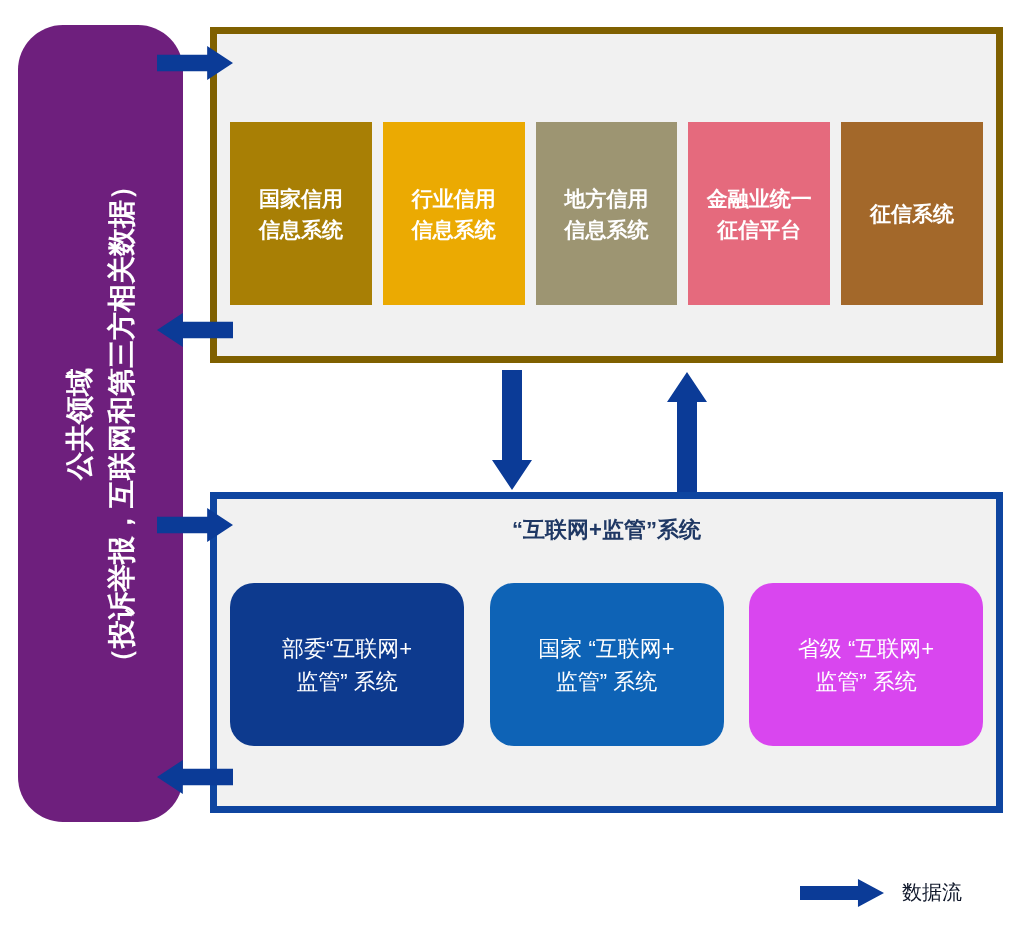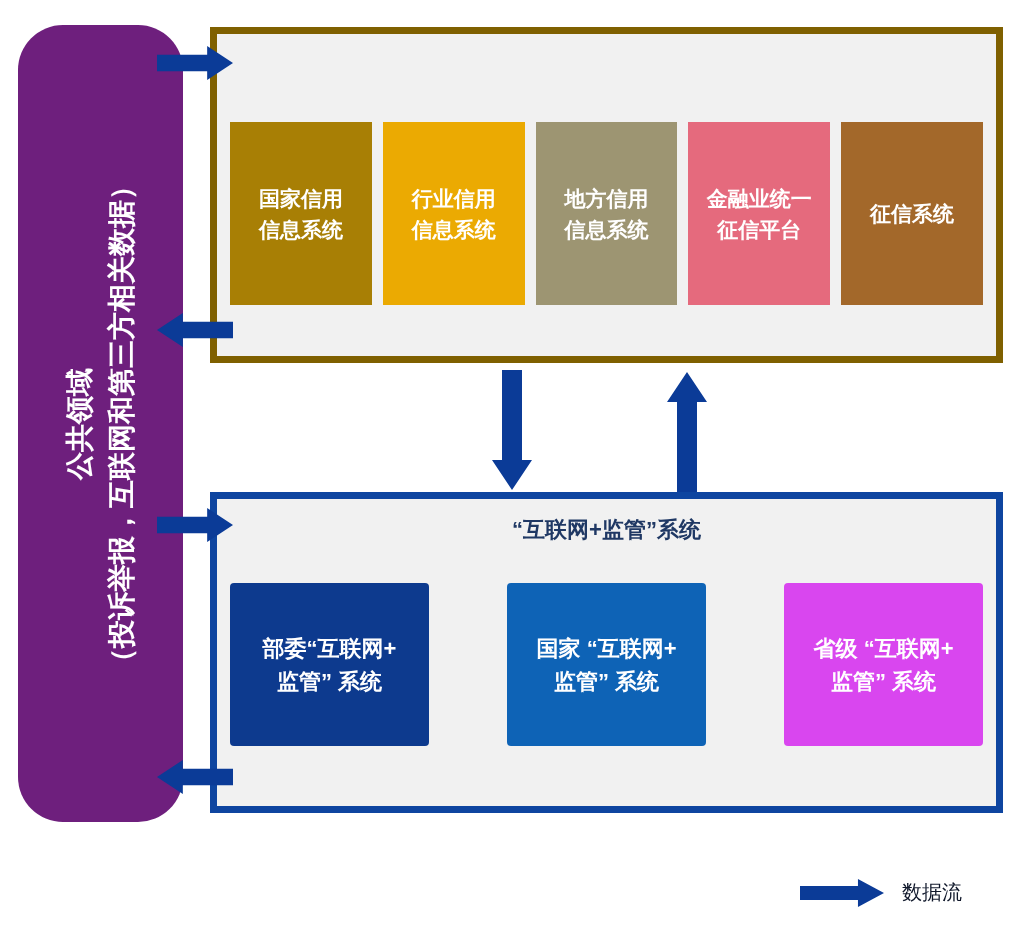--- a/index.html
+++ b/index.html
@@ -37,23 +37,23 @@
     flex:1; height:183px; display:flex; align-items:center; justify-content:center;
     color:#ffffff; font-size:21px; font-weight:bold; line-height:31px;
     text-align:center; white-space:pre-line;
   }
 
   .sup-row {
     position:absolute; top:84px; left:13px; right:13px;
     display:flex; justify-content:space-between;
   }
   .sup-item {
-    width:199px; height:163px; border-radius:4px;
+    width:234px; height:163px; border-radius:24px;
     display:flex; align-items:center; justify-content:center;
-    color:#ffffff; font-size:22px; font-weight:bold; line-height:33px;
+    color:#ffffff; font-size:22px; font-weight:normal; line-height:33px;
     text-align:center; white-space:pre-line;
   }
 
   
   .arrow { position:absolute; z-index:5; }
   .arrow-right {
     width:76px; height:34px;
     clip-path:polygon(0 26%, 66% 26%, 66% 0, 100% 50%, 66% 100%, 66% 74%, 0 74%);
   }
   .arrow-left {

